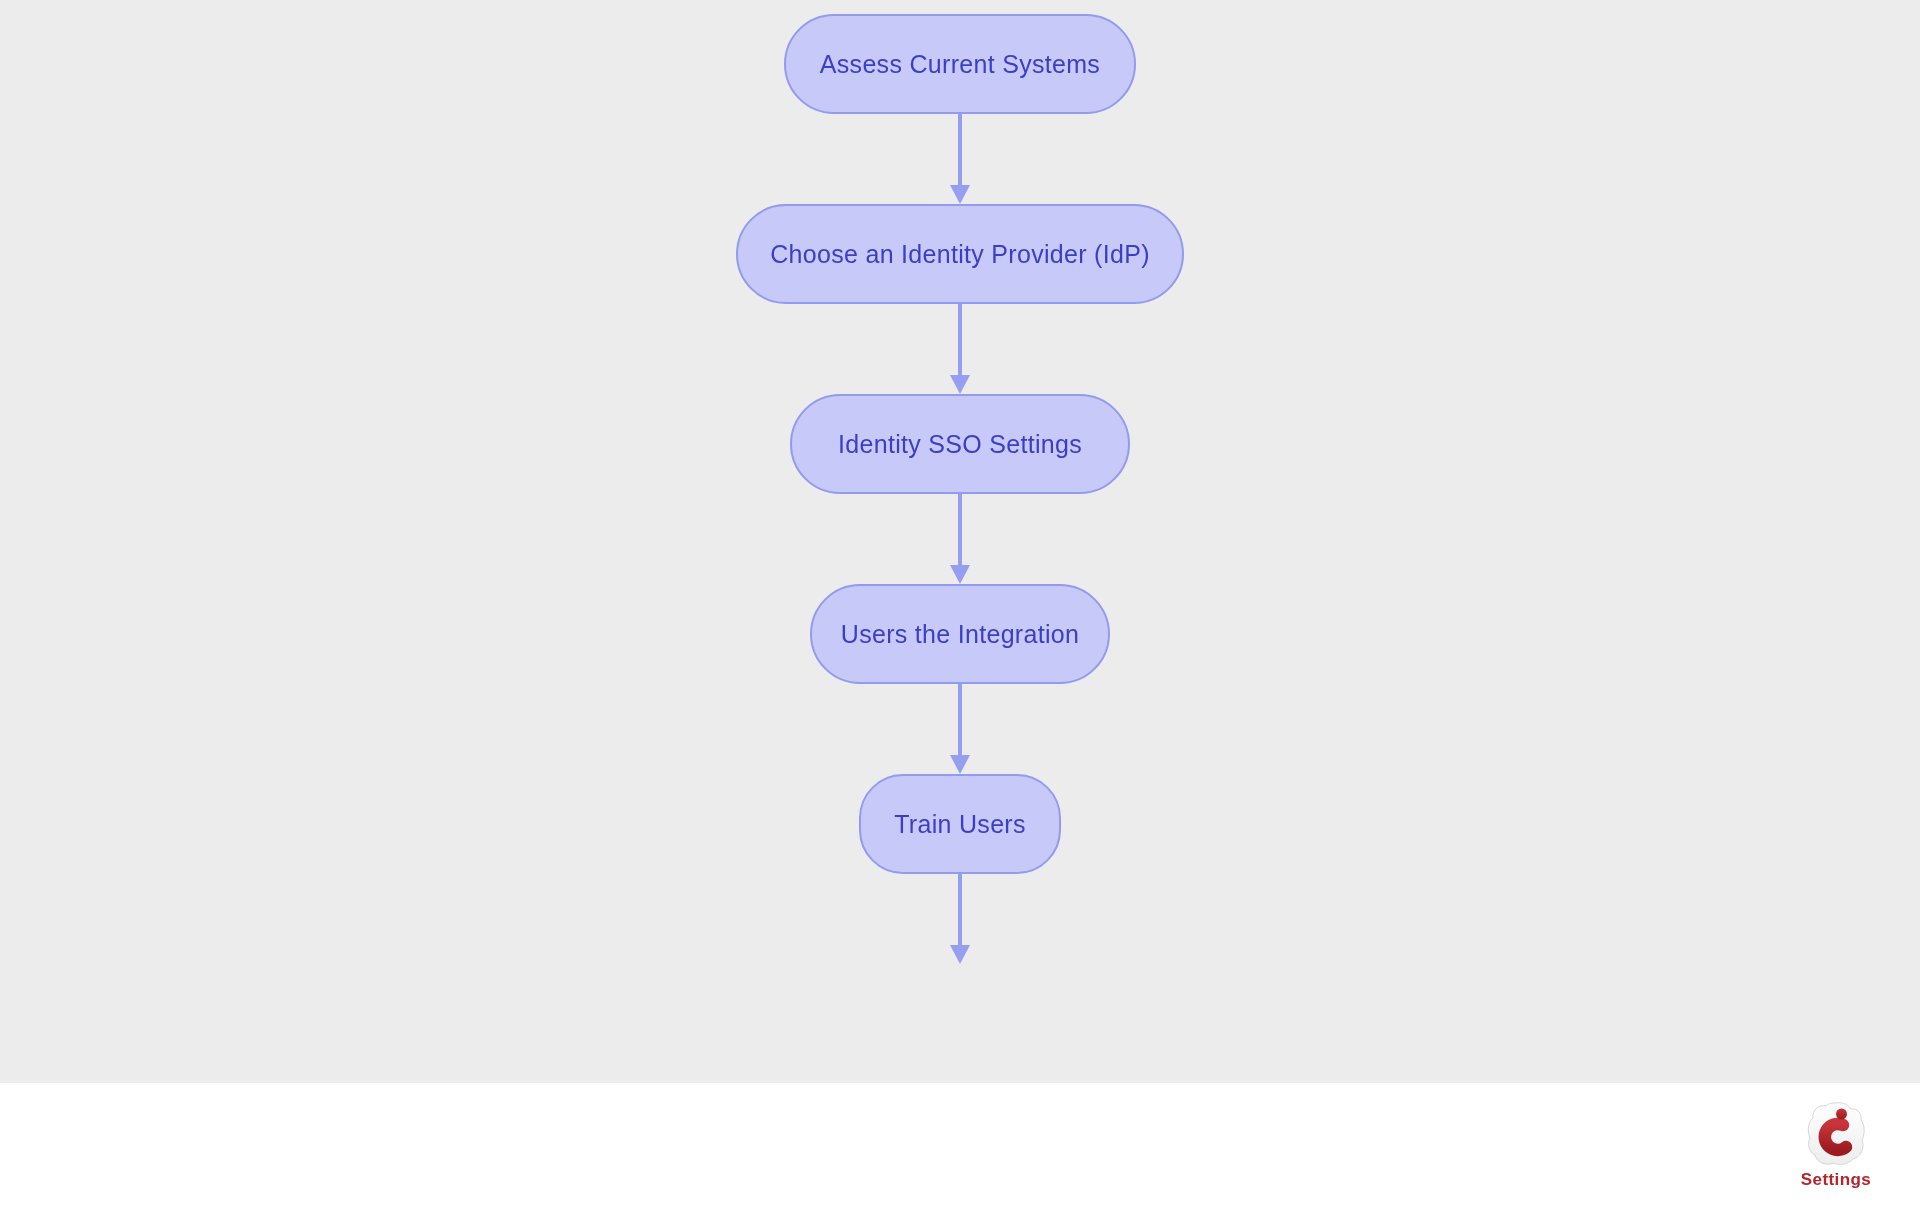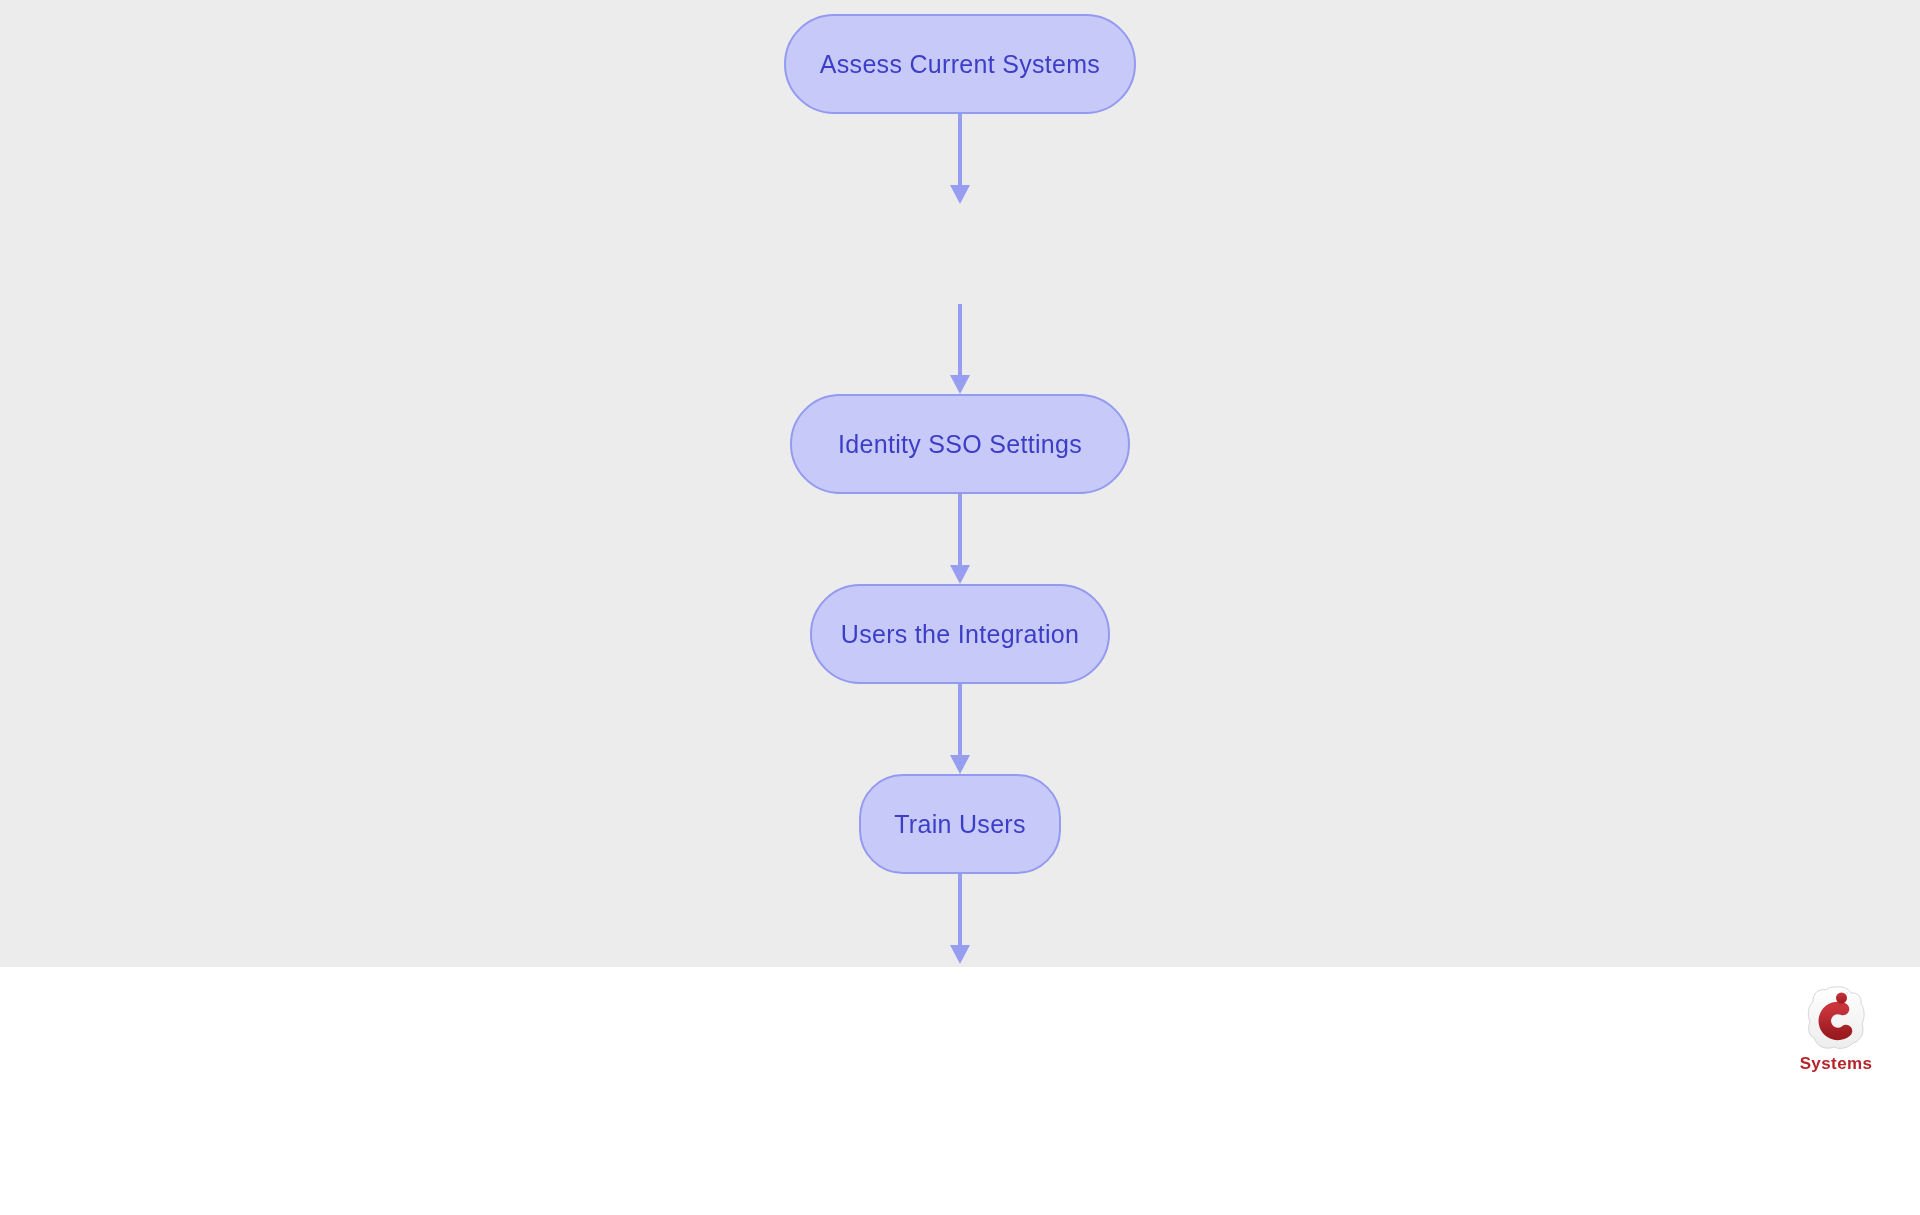--- a/index.html
+++ b/index.html
@@ -4,21 +4,21 @@
 <style>
   * { margin: 0; padding: 0; box-sizing: border-box; }
   html, body {
     width: 1920px; height: 1215px;
     font-family: "Liberation Sans", sans-serif;
     background: var(--footer-bg, #ffffff);
     overflow: hidden;
   }
   .stage {
     position: relative;
-    width: 1920px; height: 967px;
+    width: 1920px; height: 1083px;
     background: var(--canvas-bg, #ececec);
   }
   .node {
     position: absolute;
     height: 100px;
     border-radius: 50px;
     background: var(--node-fill, #c7c9f8);
     border: 2px solid var(--node-border, #939af0);
     display: flex; align-items: center; justify-content: center;
   }
@@ -80,20 +80,23 @@
 
   <div class="node n1">
     <span>Assess Current Systems</span>
   </div>
 
   <div class="arrow a1">
     <div class="arrow-line"></div>
     <div class="arrow-head"></div>
   </div>
 
+  <div class="node n2">
+    <span>Choose an Identity Provider (IdP)</span>
+  </div>
 
   <div class="arrow a2">
     <div class="arrow-line"></div>
     <div class="arrow-head"></div>
   </div>
 
   <div class="node n3">
     <span>Identity SSO Settings</span>
   </div>
 
@@ -143,15 +146,15 @@
                C58 47 54 56 46 58
                C41 63 33 65 27 62
                C19 65 10 62 8 54
                C2 51 0 43 3 37
                C0 30 1 21 6 17
                C5 9 12 3 19 5
                C22 2 25 2 29 2 Z" fill="url(#whiteGrad)" stroke="#d6d6d6" stroke-width="1"></path>
       <path d="M 36 24 A 13 13 0 1 0 39 46" fill="none" stroke="url(#redGrad)" stroke-width="12.5" stroke-linecap="round"></path>
       <circle cx="34.5" cy="13" r="5.5" fill="url(#redGrad)"></circle>
     </svg>
-    <div class="brand-text">Systems</div>
+    <div class="brand-text">Settings</div>
   </div>
 </div>
 
 </body></html>

